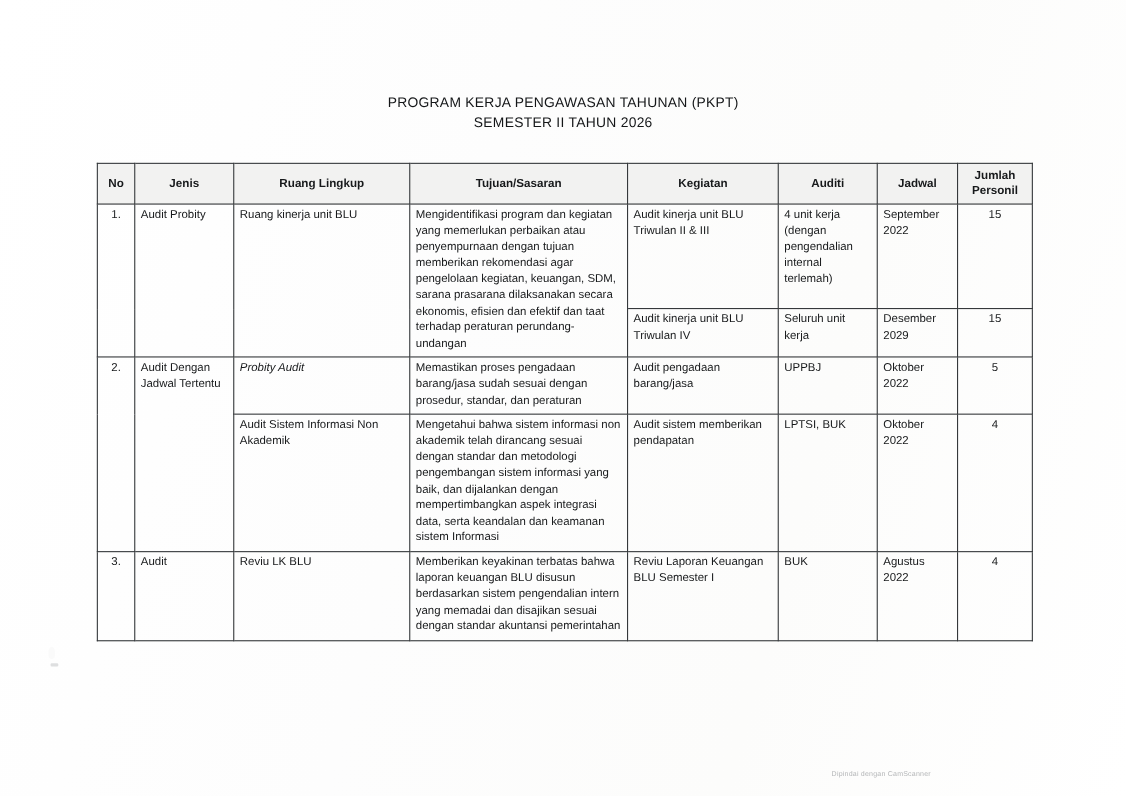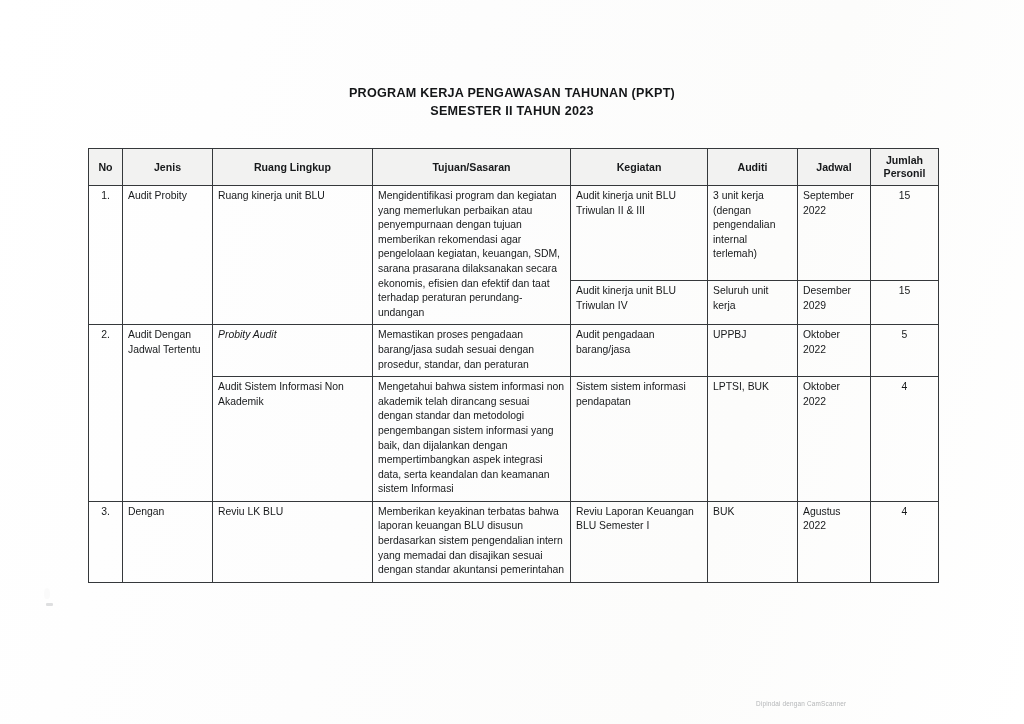--- a/index.html
+++ b/index.html
@@ -27,21 +27,21 @@
     background: linear-gradient(105deg, #ffffff 0%, #fdfdfd 40%, #fcfcfb 70%, #ffffff 100%);
     pointer-events: none;
   }
   .doc-title {
     position: absolute;
     left: 0;
     right: 0;
     top: 84px;
     text-align: center;
     font-size: 12.6px;
-    font-weight: bold;
+    font-weight: normal;
     line-height: 18.4px;
     letter-spacing: 0.02em;
     color: #141618;
   }
   .doc-title div { white-space: nowrap; }
 
   table.pkpt {
     position: absolute;
     left: 88px;
     top: 148px;
@@ -113,21 +113,21 @@
   }
 </style>
 </head>
 <body>
 
 <div class="page">
   <div class="scan-tint"></div>
 
   <div class="doc-title">
     <div>PROGRAM KERJA PENGAWASAN TAHUNAN (PKPT)</div>
-    <div>SEMESTER II TAHUN 2023</div>
+    <div>SEMESTER II TAHUN 2026</div>
   </div>
 
   <table class="pkpt">
     <colgroup>
       <col class="w-no">
         <col class="w-jenis">
         <col class="w-ruang">
         <col class="w-tujuan">
       <col class="w-keg">
         <col class="w-auditi">
@@ -147,21 +147,21 @@
       </tr>
     </thead>
     <tbody>
 
       <tr>
         <td class="c-no" rowspan="2">1.</td>
         <td rowspan="2">Audit Probity</td>
         <td rowspan="2">Ruang kinerja unit BLU</td>
         <td rowspan="2">Mengidentifikasi program dan kegiatan yang memerlukan perbaikan atau penyempurnaan dengan tujuan memberikan rekomendasi agar pengelolaan kegiatan, keuangan, SDM, sarana prasarana dilaksanakan secara ekonomis, efisien dan efektif dan taat terhadap peraturan perundang-undangan</td>
         <td>Audit kinerja unit BLU Triwulan II &amp; III</td>
-        <td>3 unit kerja (dengan pengendalian internal terlemah)</td>
+        <td>4 unit kerja (dengan pengendalian internal terlemah)</td>
         <td>September 2022</td>
         <td class="num">15</td>
       </tr>
       <tr>
         <td>Audit kinerja unit BLU Triwulan IV</td>
         <td>Seluruh unit kerja</td>
         <td>Desember 2029</td>
         <td class="num">15</td>
       </tr>
 
@@ -171,29 +171,29 @@
         <td class="ital">Probity Audit</td>
         <td>Memastikan proses pengadaan barang/jasa sudah sesuai dengan prosedur, standar, dan peraturan</td>
         <td>Audit pengadaan barang/jasa</td>
         <td>UPPBJ</td>
         <td>Oktober 2022</td>
         <td class="num">5</td>
       </tr>
       <tr>
         <td>Audit Sistem Informasi Non Akademik</td>
         <td>Mengetahui bahwa sistem informasi non akademik telah dirancang sesuai dengan standar dan metodologi pengembangan sistem informasi yang baik, dan dijalankan dengan mempertimbangkan aspek integrasi data, serta keandalan dan keamanan sistem Informasi</td>
-        <td>Sistem  sistem informasi pendapatan</td>
+        <td>Audit  sistem memberikan pendapatan</td>
         <td>LPTSI, BUK</td>
         <td>Oktober 2022</td>
         <td class="num">4</td>
       </tr>
 
       <tr>
         <td class="c-no">3.</td>
-        <td>Dengan</td>
+        <td>Audit</td>
         <td>Reviu LK BLU</td>
         <td>Memberikan keyakinan terbatas bahwa laporan keuangan BLU disusun berdasarkan sistem pengendalian intern yang memadai dan disajikan sesuai dengan standar akuntansi pemerintahan</td>
         <td>Reviu Laporan Keuangan BLU Semester I</td>
         <td>BUK</td>
         <td>Agustus 2022</td>
         <td class="num">4</td>
       </tr>
     </tbody>
   </table>
 

